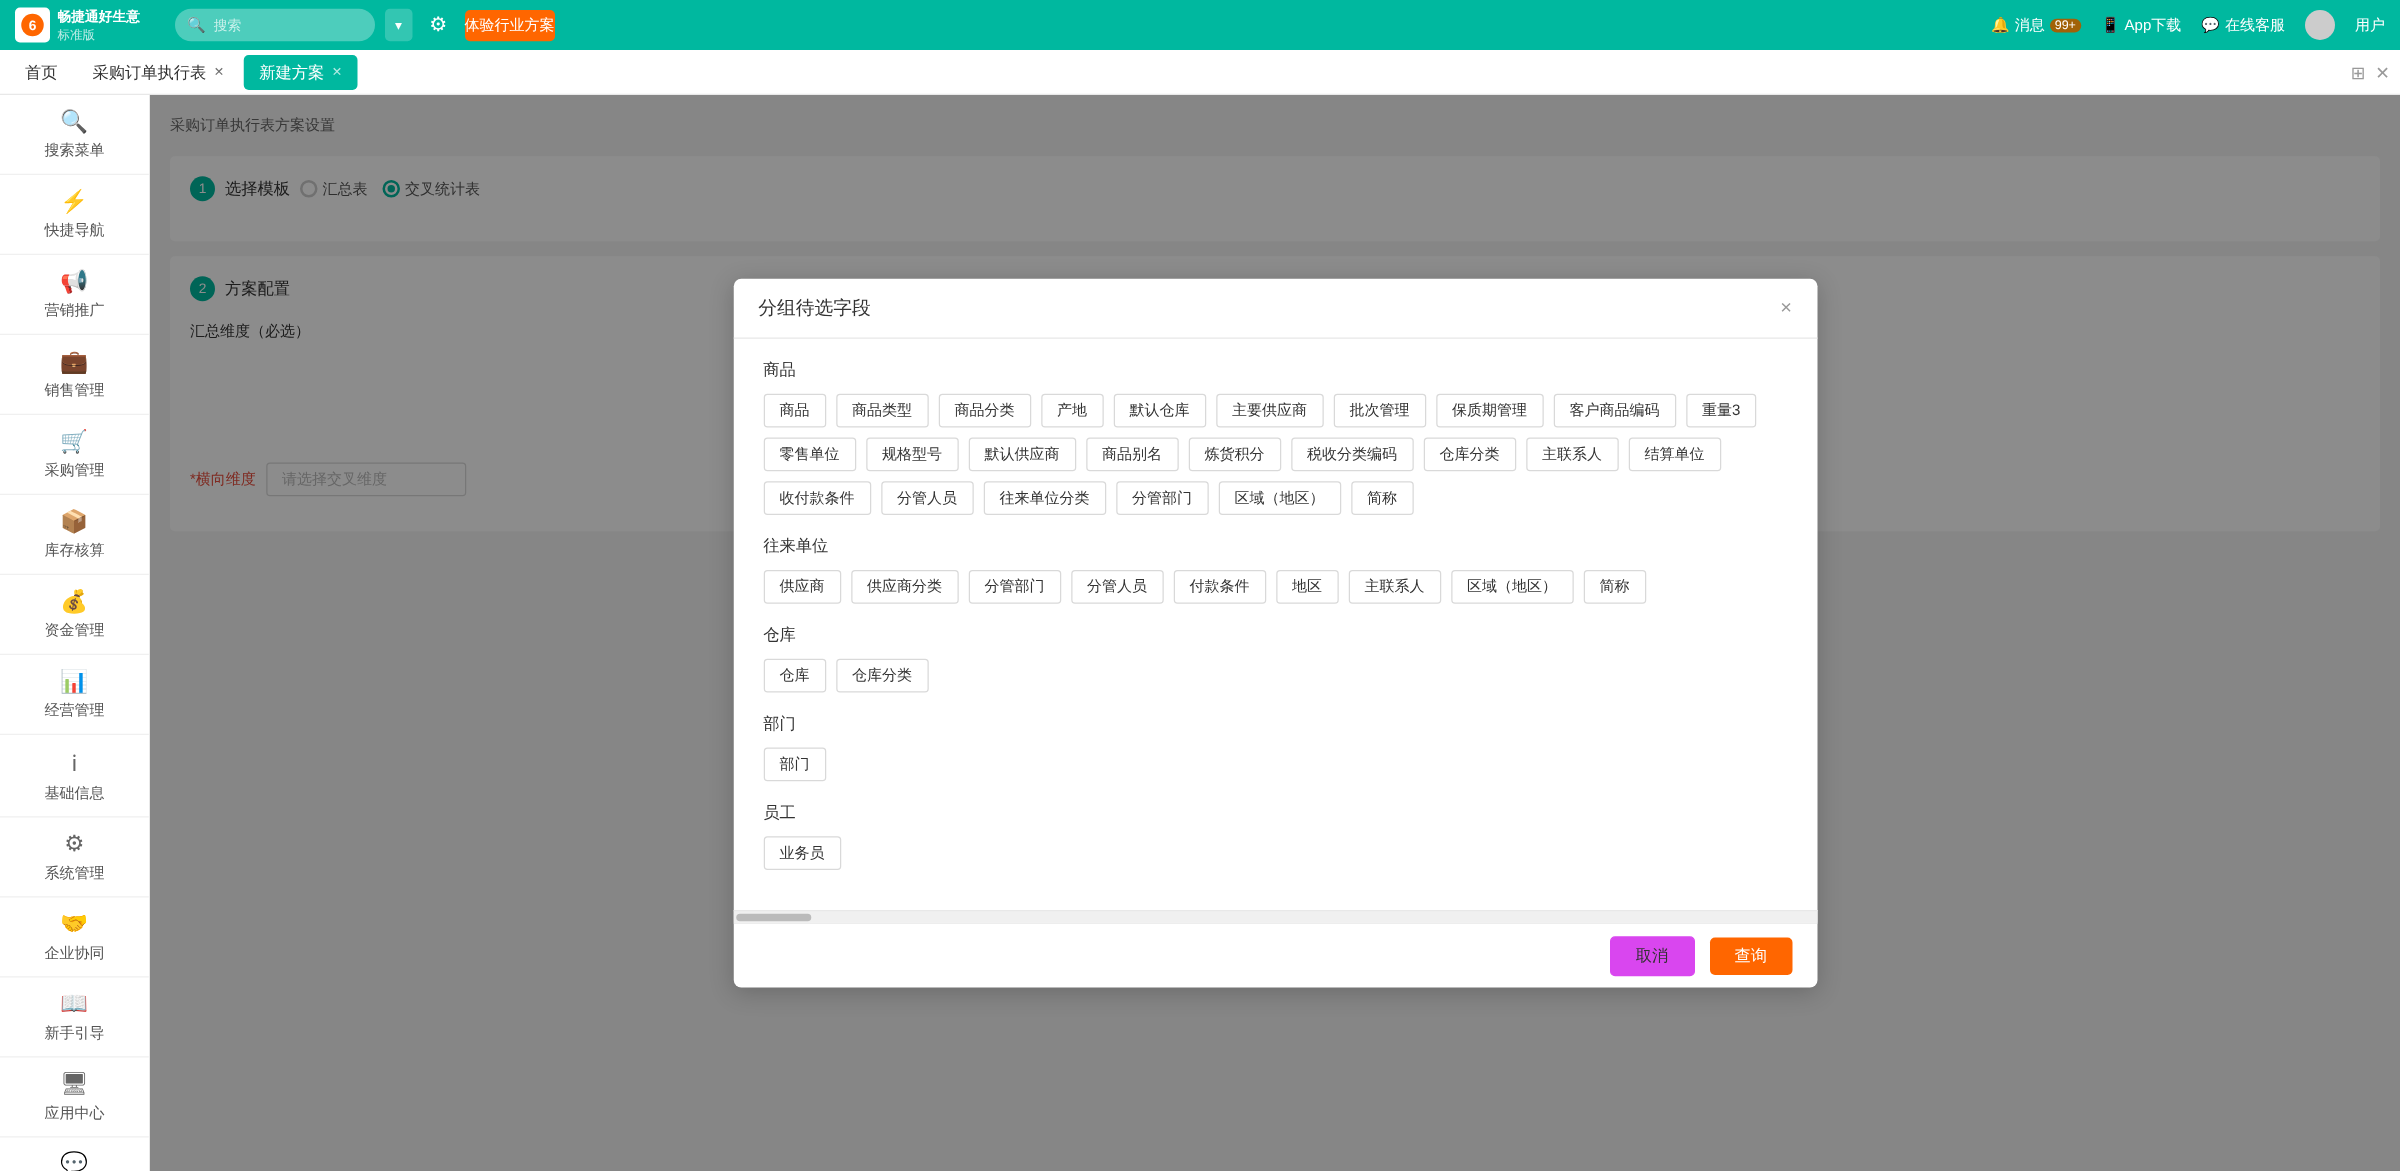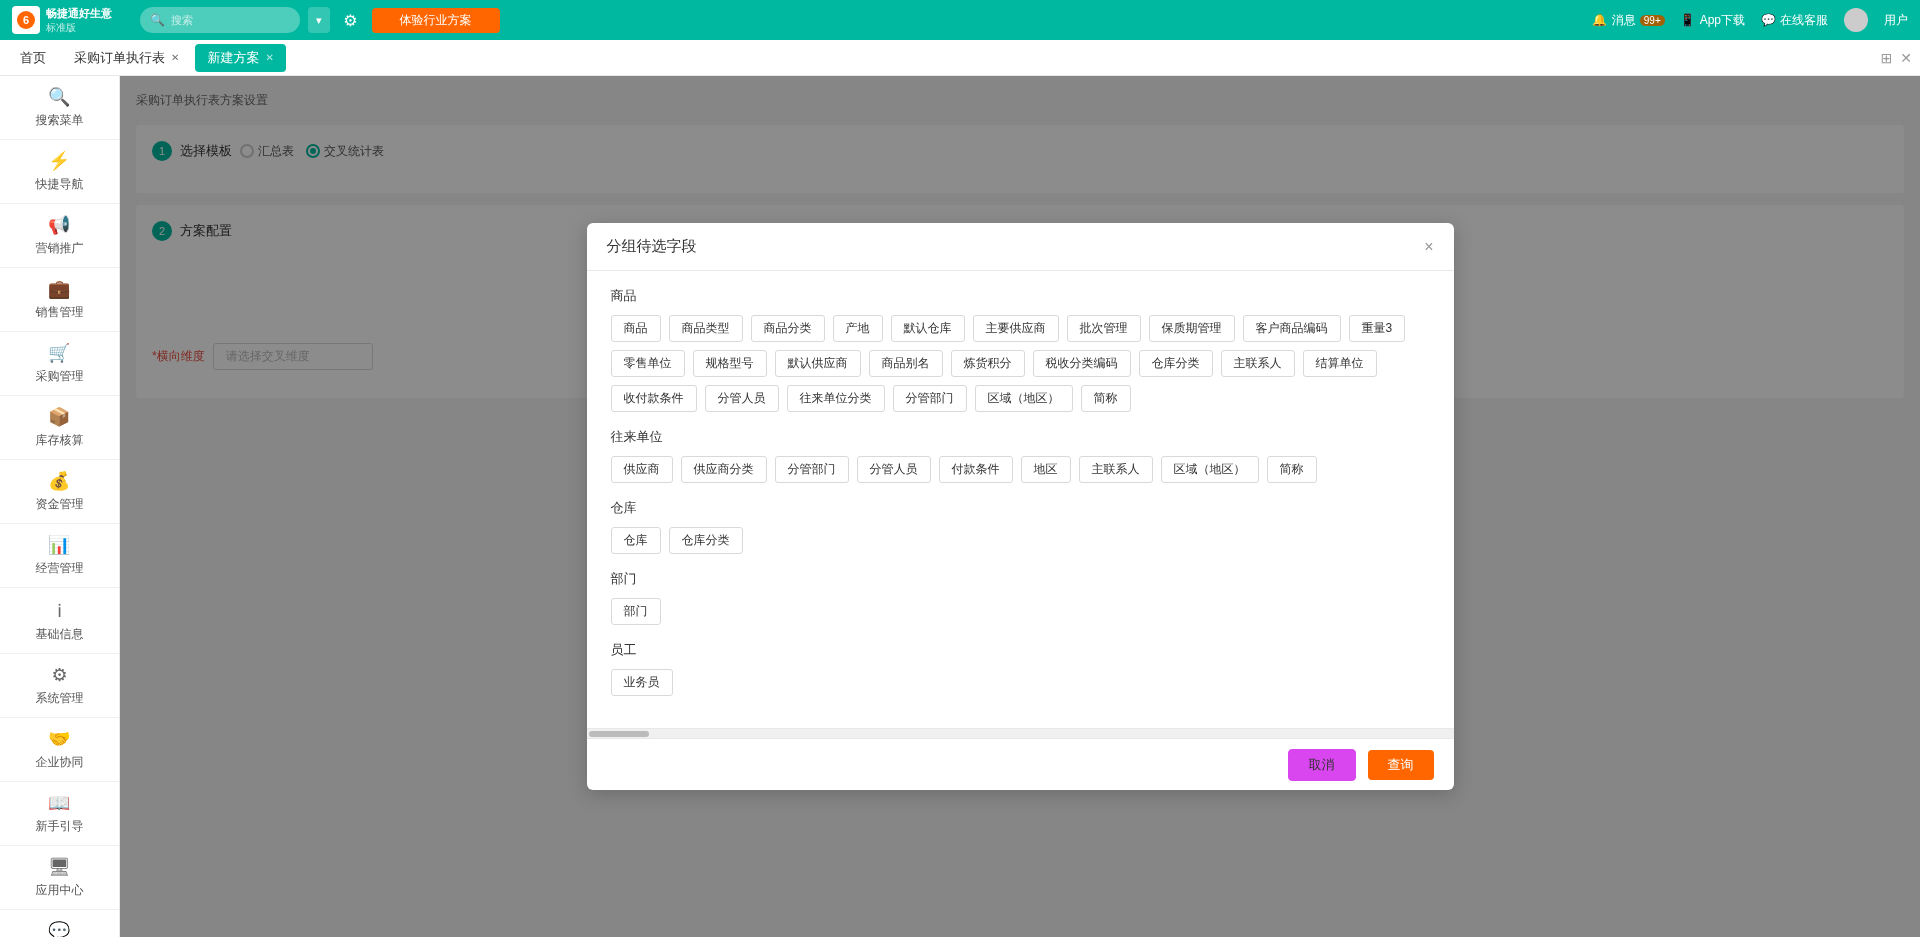--- a/index.html
+++ b/index.html
@@ -55,21 +55,21 @@
       width: 26px; height: 26px;
       color: #fff;
       display: flex; align-items: center; justify-content: center;
       cursor: pointer; font-size: 16px;
     }
     .trial-btn {
       background: #f60;
       color: #fff;
       border: none;
       border-radius: 4px;
-      padding: 4px 28px;
+      padding: 4px 0;
       font-size: 12px;
       cursor: pointer;
     }
     .nav-right {
       margin-left: auto;
       display: flex;
       align-items: center;
       gap: 16px;
       color: #fff;
       font-size: 12px;
@@ -431,20 +431,23 @@
           <div class="radio-dot active"></div>
           <span>交叉统计表</span>
         </div>
       </div>
     </div>
   </div>
   <div class="bg-section">
     <div class="step-row">
       <div class="step-badge">2</div>
       <span class="step-label">方案配置</span>
+    </div>
+    <div style="margin-bottom:10px;">
+      <span style="font-size:12px;color:#333;">汇总维度（必选）</span>
     </div>
     <div style="display:flex;gap:8px;margin-bottom:12px;align-items:center;flex-direction:column;">
       <span style="color:#e74c3c;font-size:12px;">*纵向维度</span>
       <span style="color:#999;font-size:12px;margin:0 8px;">——</span>
       <div style="border:1px solid #d9d9d9;border-radius:3px;padding:4px 0;font-size:12px;color:#bbb;min-width:160px;">请选择分组维度</div>
     </div>
     <div style="display:flex;gap:8px;margin-bottom:12px;align-items:center;">
       <span style="color:#e74c3c;font-size:12px;">*横向维度</span>
       <div style="border:1px solid #d9d9d9;border-radius:3px;padding:4px 12px;font-size:12px;color:#bbb;min-width:160px;">请选择交叉维度</div>
     </div>

